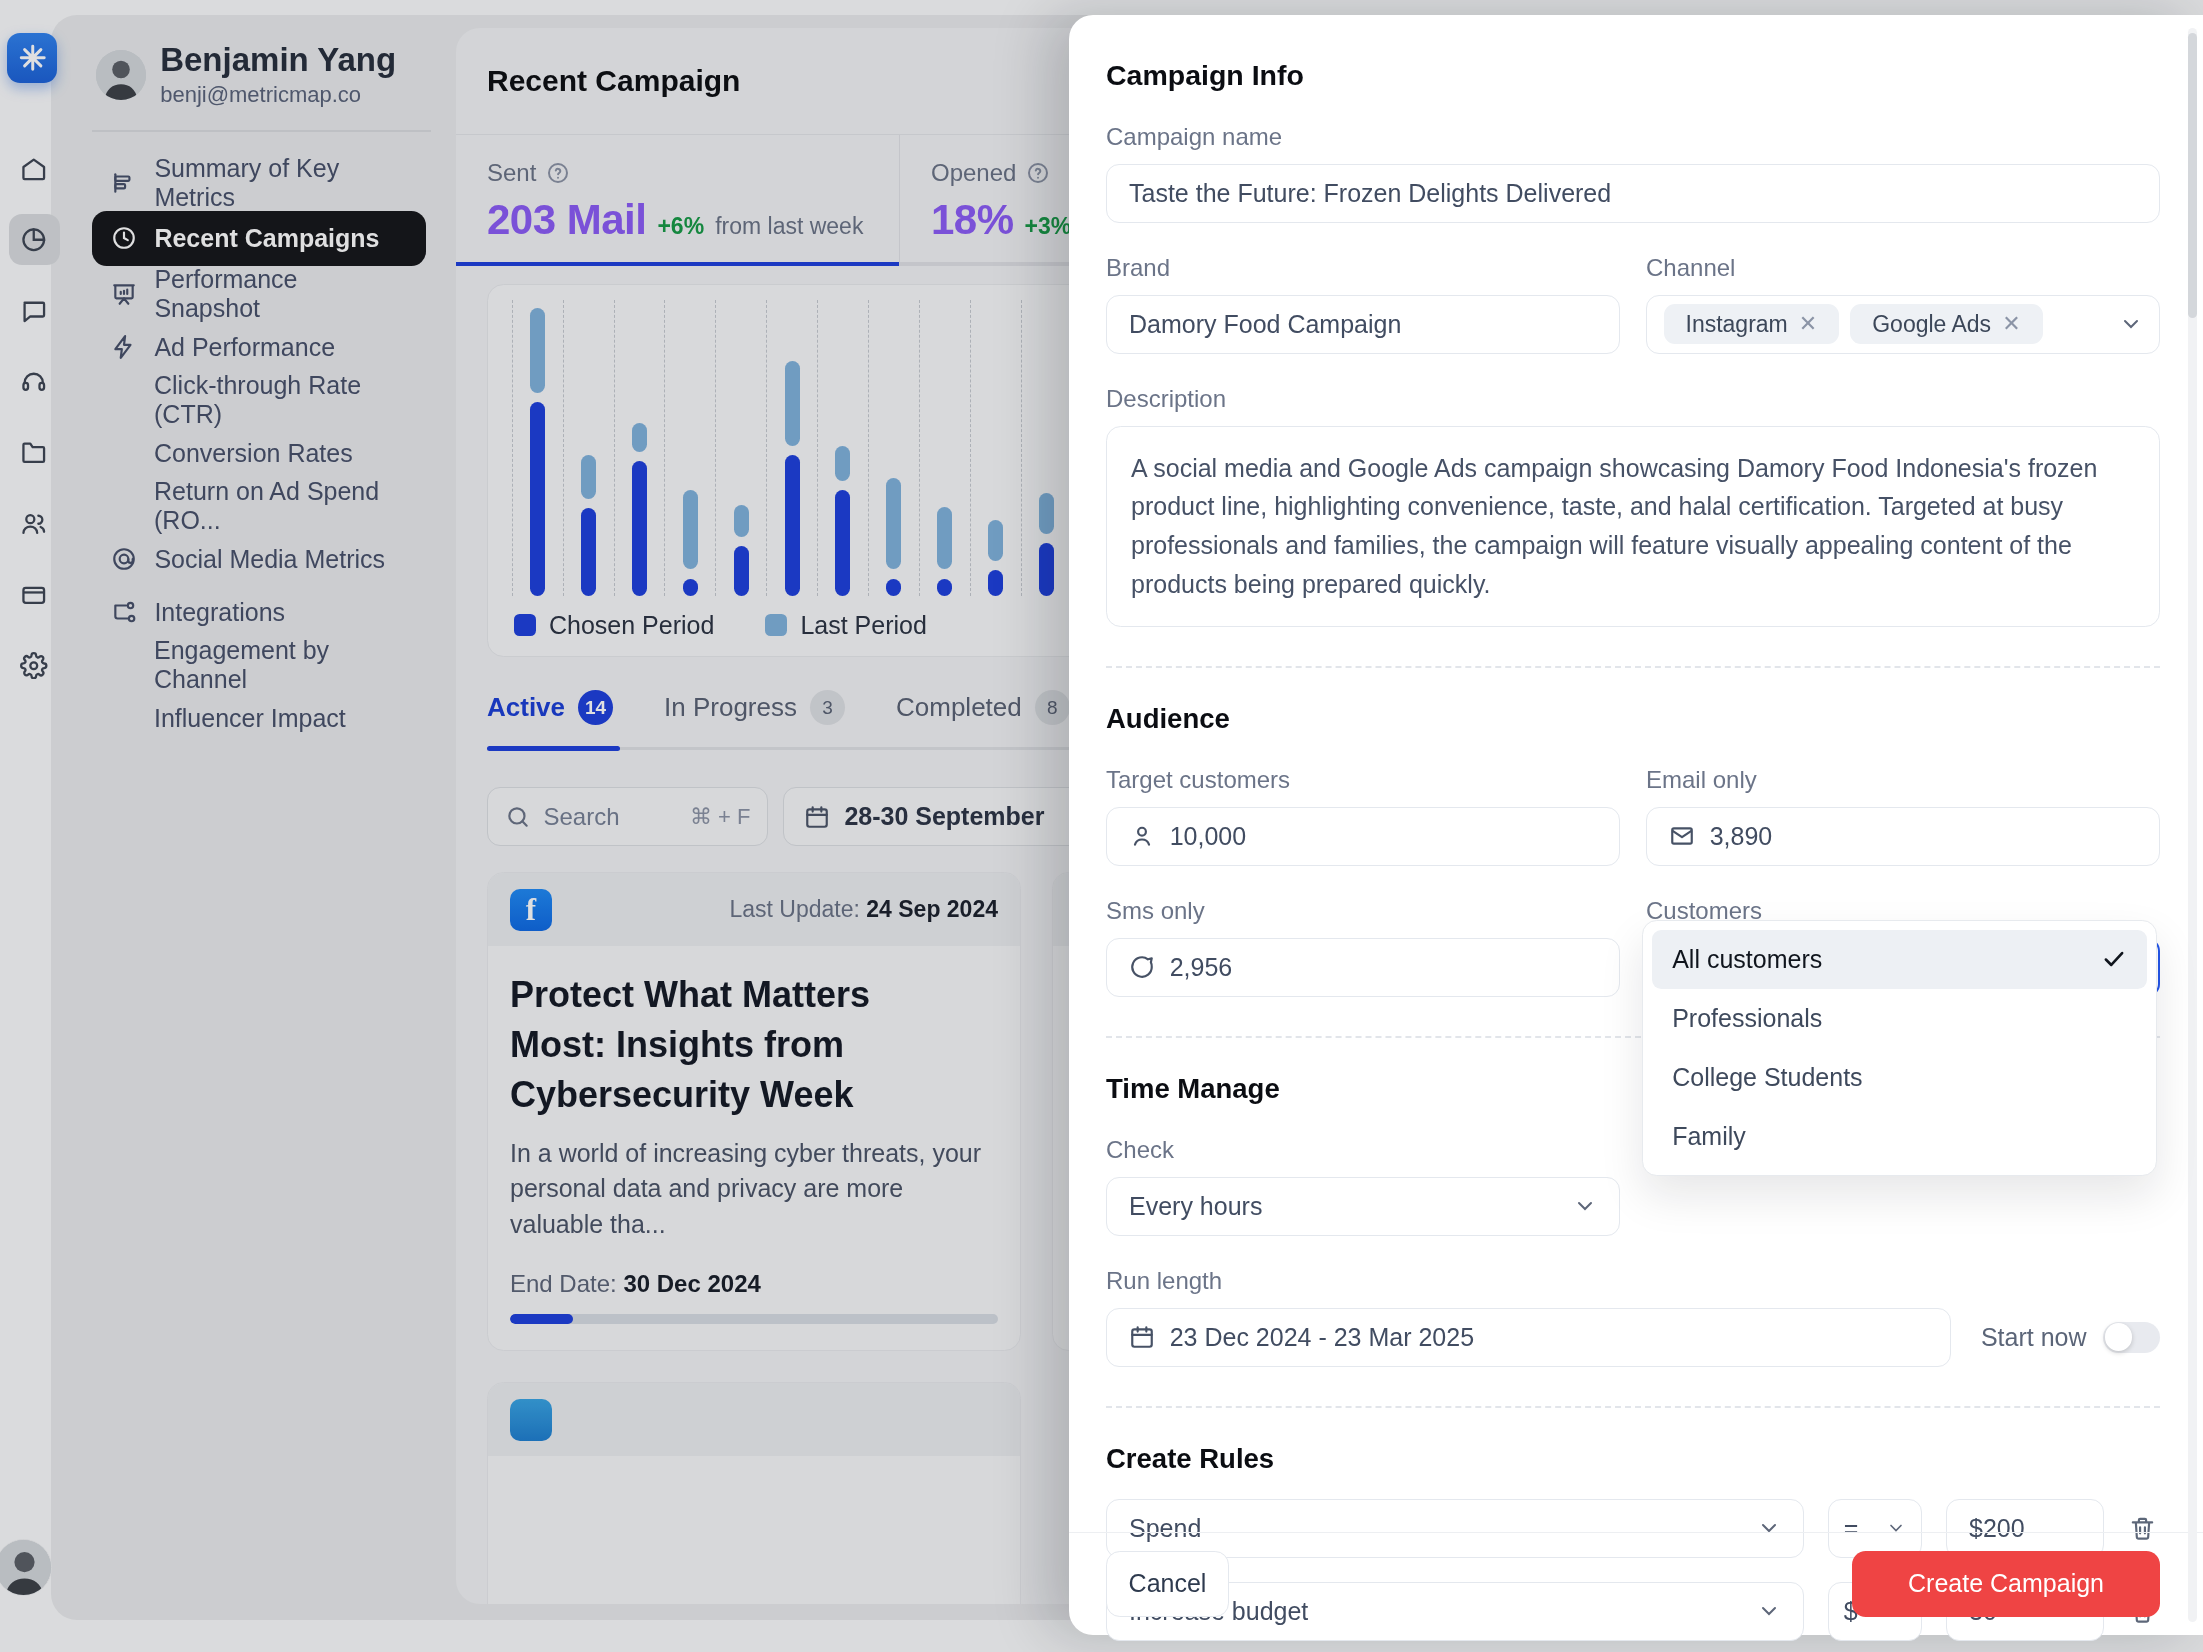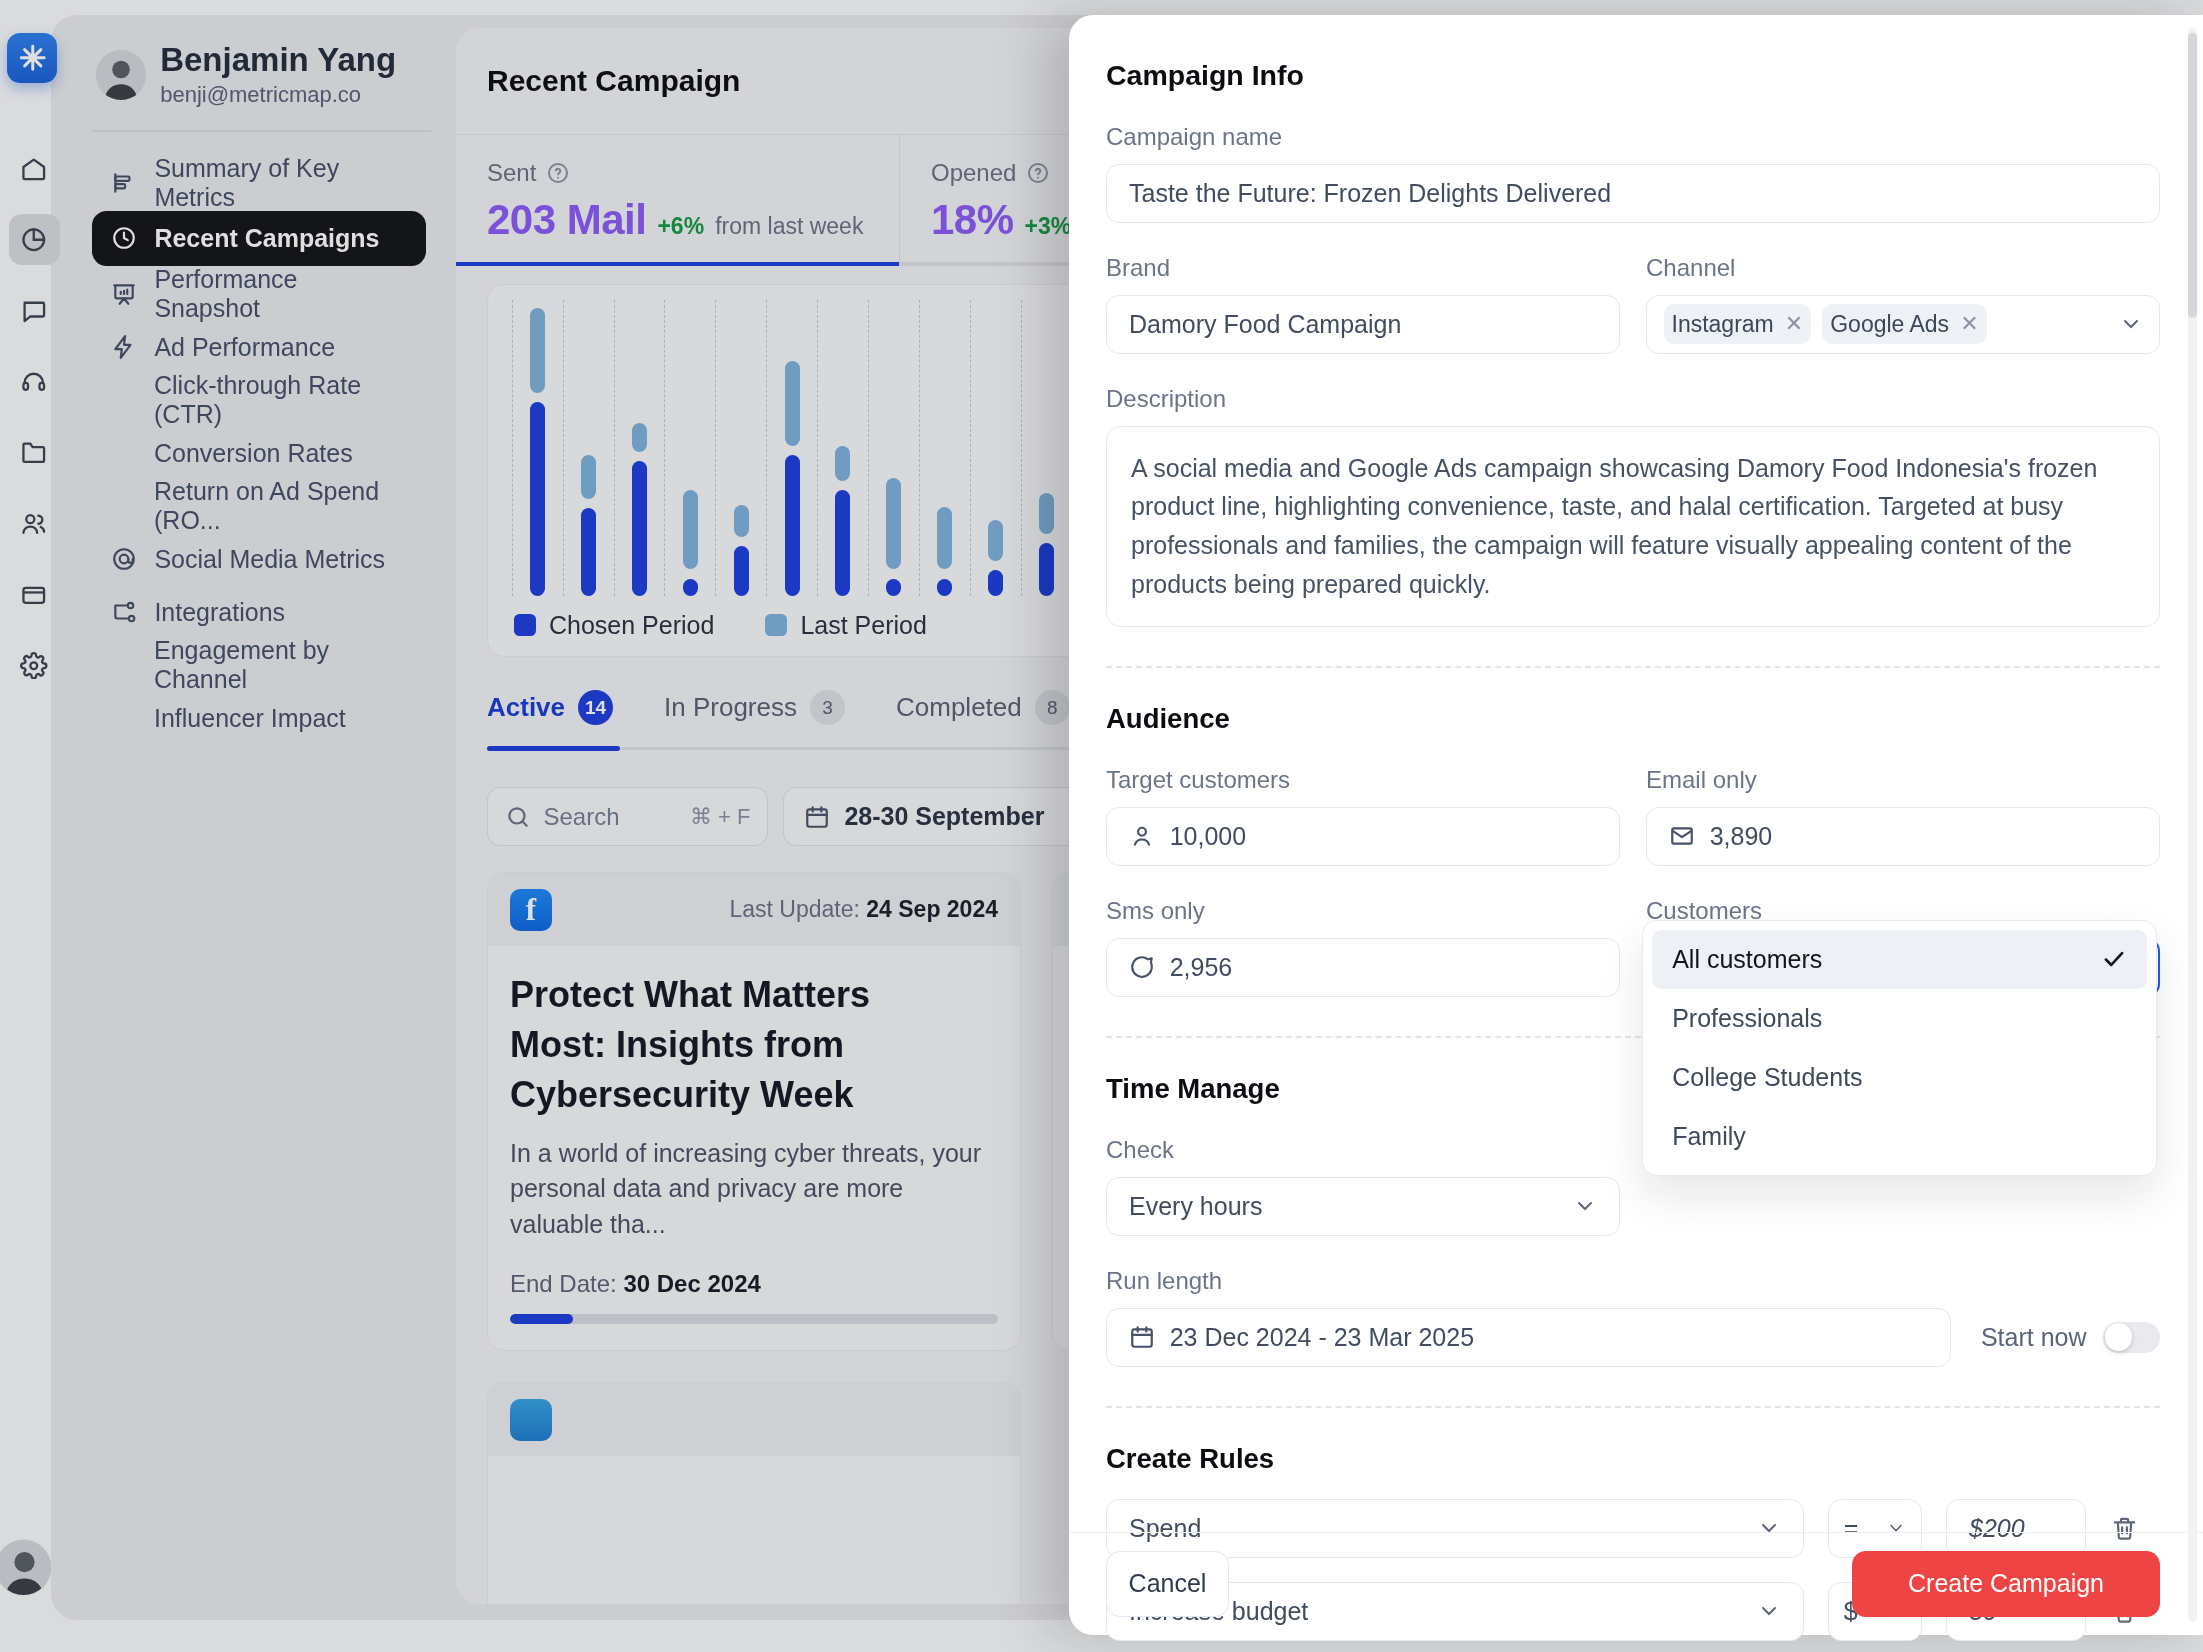--- a/index.html
+++ b/index.html
@@ -116,21 +116,21 @@
   .modal-scroll { position:absolute; top:13px; bottom:13px; right:7.3px; width:9.2px; border-radius:4.6px; background:#f1f2f4; }
   .modal-thumb { position:absolute; top:5.5px; right:0; width:9.2px; height:285px; border-radius:4.6px; background:#d4d7db; }
   .modal-inner { padding:44px 44px 0 37px; position:relative; height:100%; }
   .m-title { font-size:28.5px; font-weight:700; color:#0b0d12; }
   .f-label { font-size:24px; color:#6b7488; margin:31px 0 13px; }
   .f-input { height:59px; border:1.8px solid #e4e8ee; border-radius:13px; background:#fff;
     display:flex; align-items:center; gap:14.7px; padding:0 22px; font-size:25px; color:#414c61; }
   .two-col { display:flex; gap:26px; }
   .col { flex:1; min-width:0; }
   .chip { background:#eef1f5; border-radius:11px; height:40px; display:flex; align-items:center; gap:11px;
-    padding:0 8px; font-size:23px; color:#3c4759; }
+    padding:0 22px; font-size:23px; color:#3c4759; }
   .chip .x { color:#8b94a6; font-size:22px; }
   .chev { margin-left:auto; color:#5d6activated679; color:#5d6679; flex:none; }
   .f-textarea { border:1.8px solid #e4e8ee; border-radius:14.7px; padding:22px 24px; font-size:25px; color:#46516676;
     color:#465166; line-height:1.55; }
   .dashed-sep { border-top:2.8px dashed #e2e5ea; margin:39px 0 0; }
   .sec-title { font-size:27.5px; font-weight:700; color:#0b0d12; margin-top:35px; }
   .ficon { color:#475266; flex:none; display:flex; }
   .focused { border:2.8px solid #2456e8; }
 
   .dropdown { position:absolute; left:573px; top:905px; width:515px; background:#fff; border:0.9px solid #e7eaee;
@@ -142,21 +142,21 @@
 
   .run-row { display:flex; align-items:center; gap:16.5px; }
   .toggle { width:57px; height:31px; border-radius:15.6px; background:#e8eaef; position:relative; flex:none; }
   .toggle .knob { position:absolute; left:1.8px; top:1.8px; width:27.5px; height:27.5px; border-radius:50%; background:#fff;
     box-shadow:0 1.8px 5.5px rgba(0,0,0,.18); }
   .startnow-label { font-size:25px; color:#5b6578; margin-left:auto; }
 
   .rule-row { display:flex; align-items:center; gap:24px; margin-top:24px; }
   .rule-field { width:698px; }
   .rule-op { width:94px; padding:0 14.7px; }
-  .rule-val { width:140px;font-style:italic; }
+  .rule-val { width:158px; }
   .trash-btn { color:#5d6779; display:flex; }
 
   .m-footer { position:absolute; left:0; right:0; bottom:0; height:103px; border-top:1.8px solid #edeff2;
     display:flex; align-items:center; padding:0 44px 0 37px; }
   .btn-cancel { width:123px; height:66px; border:1.8px solid #e4e8ee; border-radius:13.8px; background:#fff;
     display:flex; align-items:center; justify-content:center; font-size:25px; color:#2e3a4e; }
   .btn-submit { margin-left:auto; height:66px; padding:0 56px; background:#ef4444; color:#fff; border-radius:13.8px;
     display:flex; align-items:center; justify-content:center; font-size:25px; font-weight:500; }
 
   svg { display:block; }

